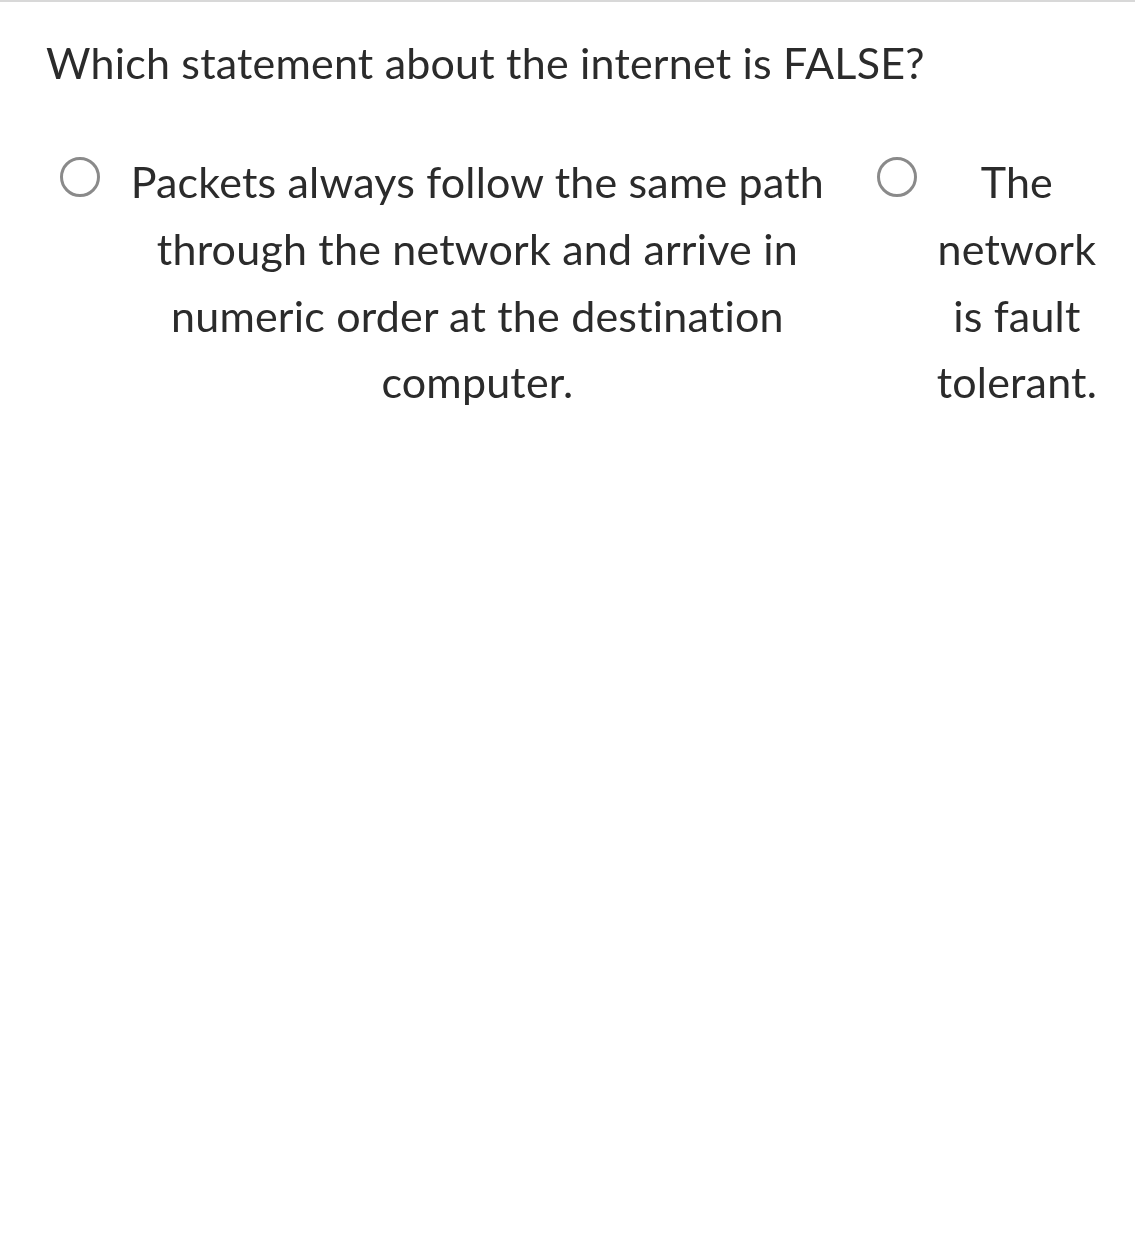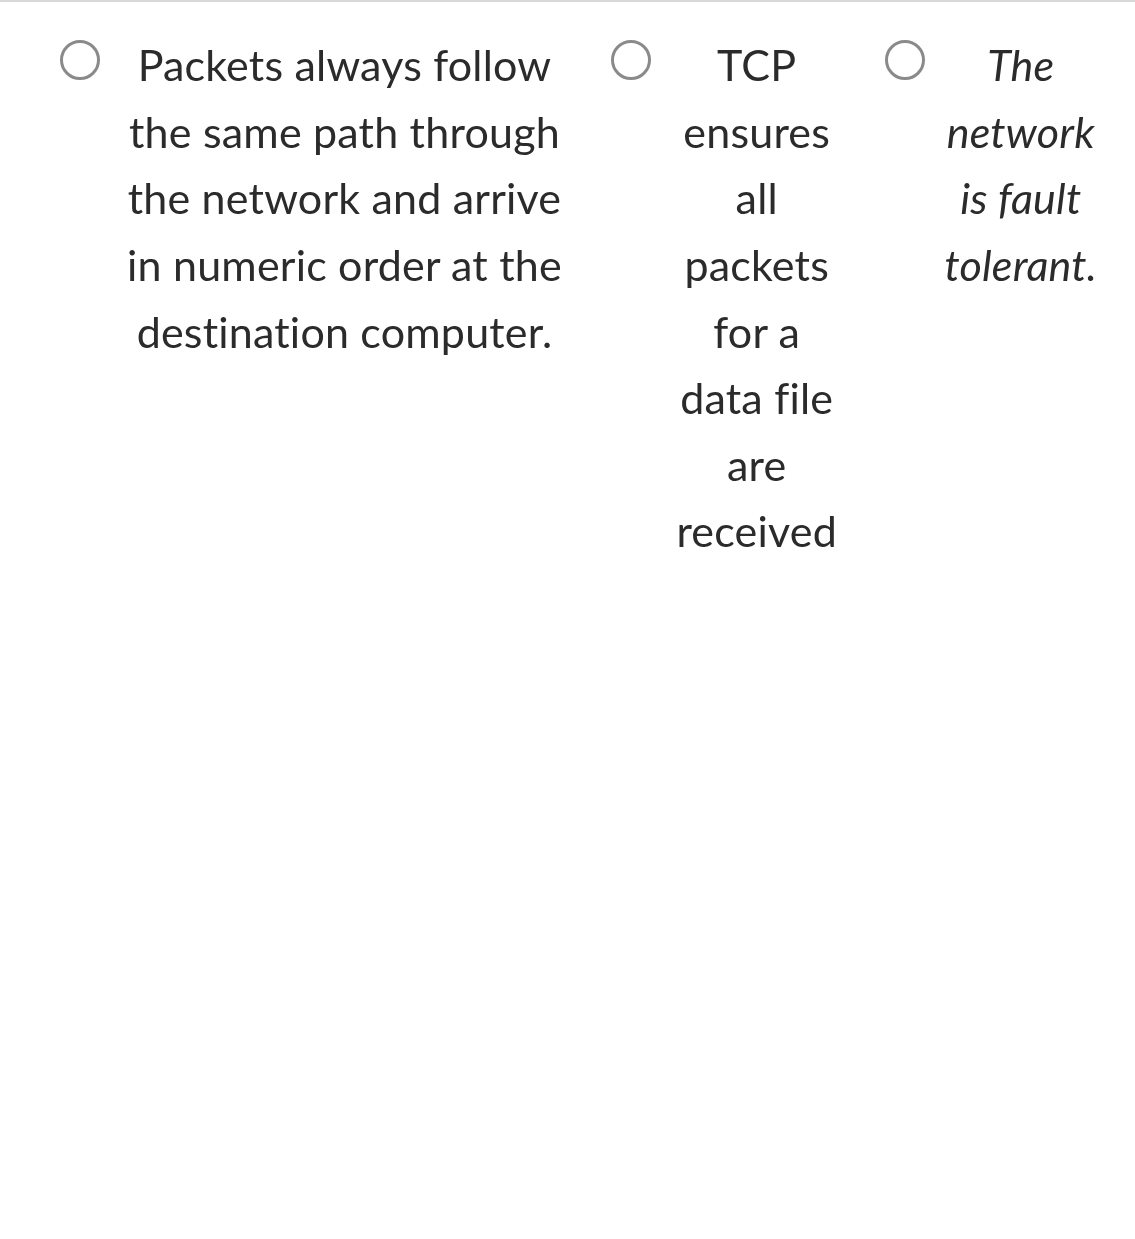--- a/index.html
+++ b/index.html
@@ -47,34 +47,30 @@
       cursor: pointer;
     }
     .option-text {
       font-size: 43px;
       line-height: 1.55;
       color: #2b2b2b;
       letter-spacing: 0.2px;
     }
     .option:last-child .option-text {
       margin-left: -2px;
-      font-style: italic;
     }
   </style>
 </head>
 <body>
 
 <div class="container">
+  <div class="question-text">Which statement about the internet is FALSE?</div>
   <div class="options">
     <div class="option">
       <div class="radio"></div>
       <div class="option-text">Packets always follow the same path through the network and arrive in numeric order at the destination computer.</div>
-    </div>
-    <div class="option">
-      <div class="radio"></div>
-      <div class="option-text">TCP ensures all packets for a data file are received</div>
     </div>
     <div class="option">
       <div class="radio"></div>
       <div class="option-text">The network is fault tolerant.</div>
     </div>
   </div>
 </div>
 
 </body></html>

